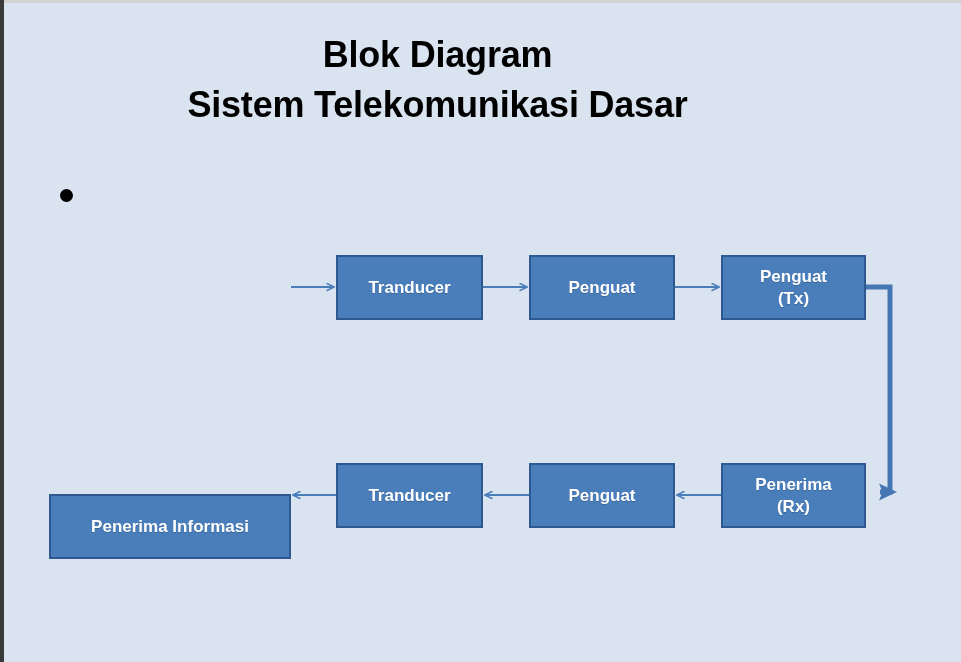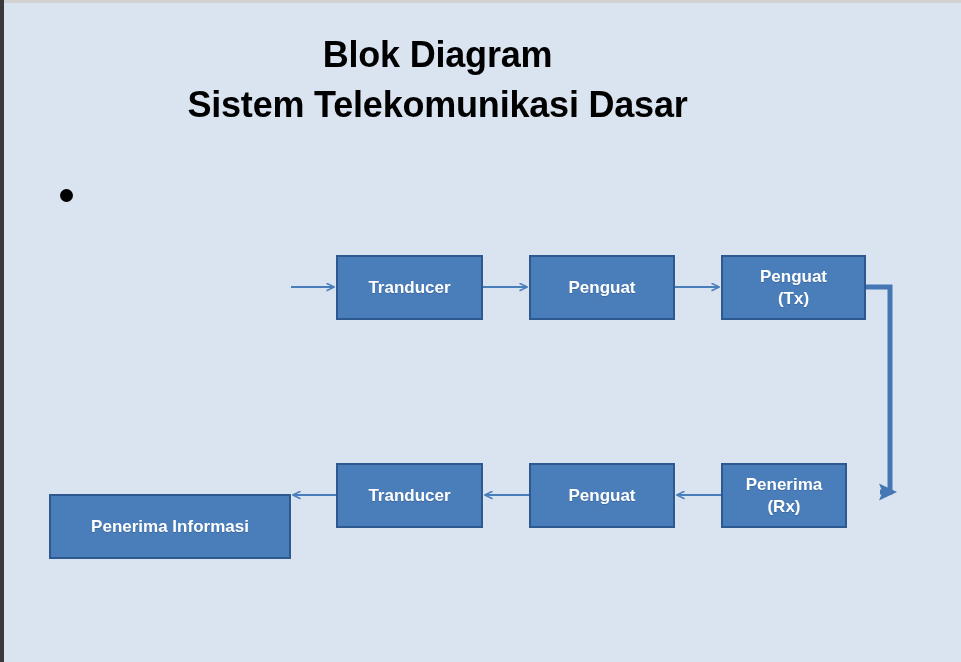--- a/index.html
+++ b/index.html
@@ -142,16 +142,16 @@
 
   <div class="blk" style="left:721px; top:255px; width:145px; height:65px;">Penguat
 (Tx)</div>
 
   <div class="blk" style="left:49px; top:463px; width:242px; height:65px;margin-top:31px;">Penerima Informasi</div>
 
   <div class="blk" style="left:336px; top:463px; width:147px; height:65px;">Tranducer</div>
 
   <div class="blk" style="left:529px; top:463px; width:146px; height:65px;">Penguat</div>
 
-  <div class="blk" style="left:721px; top:463px; width:126px; height:65px;">Penerima
+  <div class="blk" style="left:721px; top:463px; width:145px; height:65px;">Penerima
 (Rx)</div>
 
 </div>
 
 </body></html>

